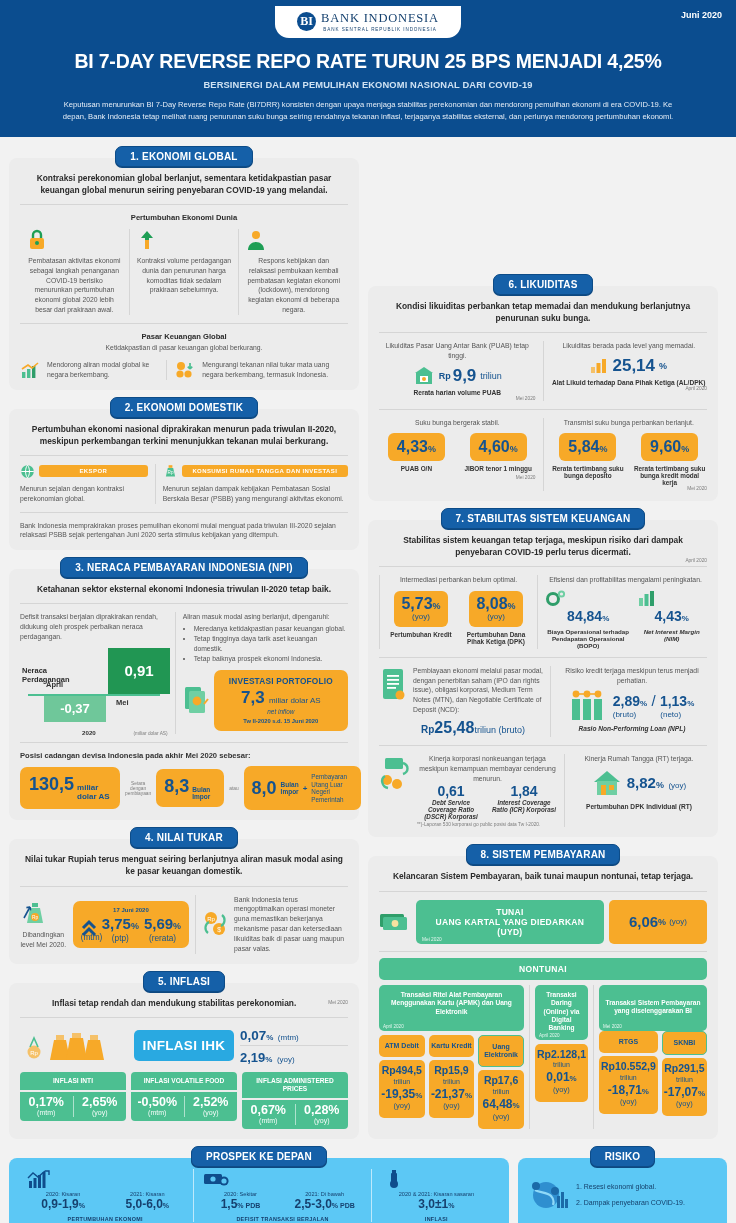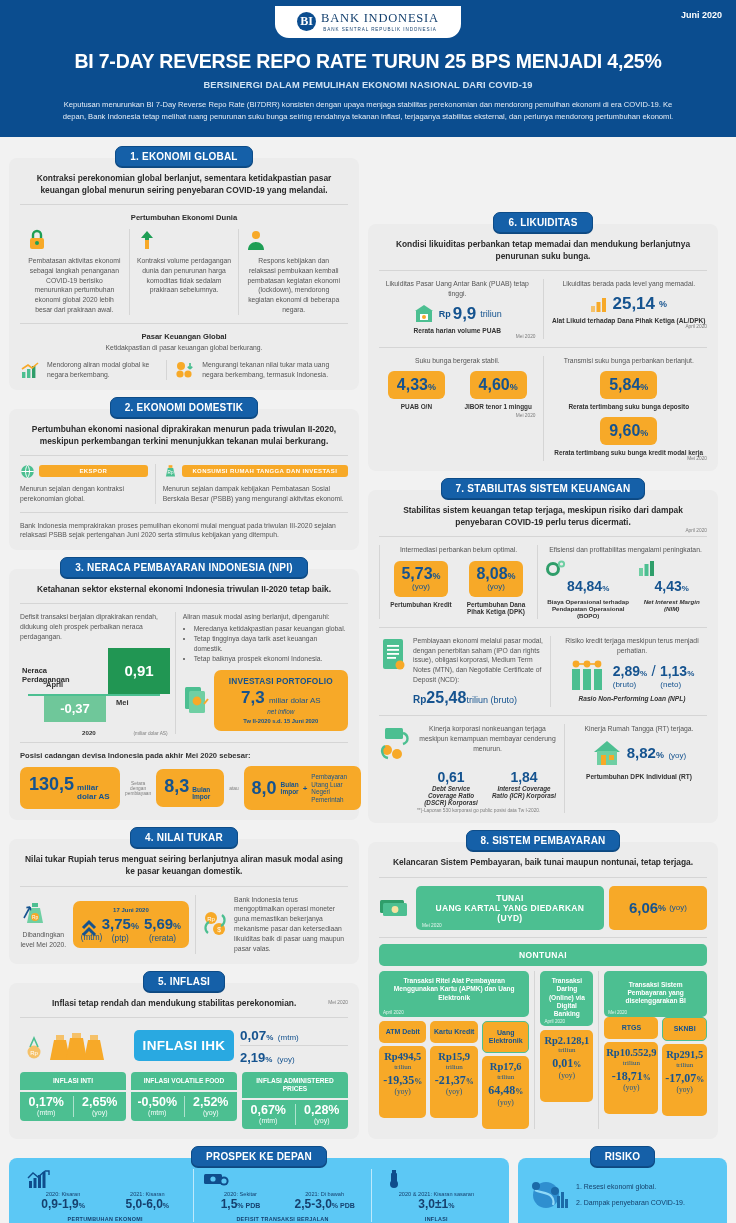--- a/index.html
+++ b/index.html
@@ -83,21 +83,21 @@
           padding:5px 9px; font-size:16px; display:inline-block; line-height:1.12; }
   .pct { font-size:9px; }
 
   
   .t-green { background:#4cbf91; color:#fff; border-radius:5px; }
   .t-or { background:#f7a928; color:#15538f; border-radius:5px; }
   .pay-grid { display:flex; gap:4px; }
   .pay-col { flex:1; }
   .pay-lbl { background:#f7a928; color:#15538f; font-weight:bold; font-size:7px; text-align:center;
              border-radius:5px; padding:7px 2px; line-height:1.2; }
-  .pay-num { background:#f7a928; color:#15538f; border-radius:5px; text-align:center; padding:5px 2px 22px; margin-top:3px;font-family:Liberation Serif, serif; }
+  .pay-num { background:#f7a928; color:#15538f; border-radius:5px; text-align:center; padding:5px 2px 8px; margin-top:3px; }
   .pay-num .a { font-size:10.5px; font-weight:bold; line-height:1.1; }
   .pay-num .b { font-size:7px; line-height:1.3; }
   .pay-num .c { font-size:12px; font-weight:bold; line-height:1.15; margin-top:2px; }
   .pay-num .d { font-size:7.5px; }
 
   
   .lightblue { background:#5cc8f5; border-radius:8px; }
   .pros-cell { flex:1; text-align:center; padding:0 4px; }
   .pros-v { font-size:12px; font-weight:bold; color:#16406e; }
   .pros-k { font-size:5.6px; color:#16406e; }
@@ -487,21 +487,21 @@
               <div class="cen" style="flex:1;">
                 <span class="chip"><span>4,60</span><span class="pct">%</span></span>
                 <div class="bold" style="font-size:6.4px;margin-top:4px;">JIBOR tenor 1 minggu</div>
               </div>
             </div>
             <div class="tiny" style="text-align:right;margin-top:3px;">Mei 2020</div>
           </div>
           <div class="vr"></div>
           <div style="flex:1;padding-left:7px;">
             <div class="cen sm">Transmisi suku bunga perbankan berlanjut.</div>
-            <div style="display:flex;gap:7px;margin-top:5px;flex-direction:column;">
+            <div style="display:flex;gap:7px;margin-top:5px;">
               <div class="cen" style="flex:1;">
                 <span class="chip"><span>5,84</span><span class="pct">%</span></span>
                 <div class="bold" style="font-size:6.4px;margin-top:4px;">Rerata tertimbang suku bunga deposito</div>
               </div>
               <div class="cen" style="flex:1;">
                 <span class="chip"><span>9,60</span><span class="pct">%</span></span>
                 <div class="bold" style="font-size:6.4px;margin-top:4px;">Rerata tertimbang suku bunga kredit modal kerja</div>
               </div>
             </div>
             <div class="tiny" style="text-align:right;">Mei 2020</div>
@@ -561,21 +561,21 @@
                   <rect x="4" y="3" width="20" height="30" rx="2" fill="#4cbf91"></rect>
                   <rect x="8" y="9" width="12" height="1.8" fill="#fff"></rect>
                   <rect x="8" y="13" width="12" height="1.8" fill="#fff"></rect>
                   <rect x="8" y="17" width="12" height="1.8" fill="#fff"></rect>
                   <rect x="8" y="21" width="9" height="1.8" fill="#fff"></rect>
                   <circle cx="21" cy="29" r="4.5" fill="#f7a928"></circle>
                 </svg>
               </span>
             <div style="flex:1;">
               <div class="sm">Pembiayaan ekonomi melalui pasar modal, dengan penerbitan saham (IPO dan rights issue), obligasi korporasi, Medium Term Notes (MTN), dan Negotiable Certificate of Deposit (NCD):</div>
-              <div style="margin-top:4px;">
+              <div style="margin-top:4px;margin-left:8px;">
                 <span class="bold blue" style="font-size:10px;">Rp</span><span class="bold blue" style="font-size:16px;">25,48</span><span class="blue" style="font-size:9px;">triliun (bruto)</span>
               </div>
             </div>
           </div>
           <div class="vr"></div>
           <div style="flex:1;padding-left:6px;">
             <div class="cen sm">Risiko kredit terjaga meskipun terus menjadi perhatian.</div>
             <div style="display:flex;align-items:center;gap:5px;margin-top:4px;justify-content:center;">
               <span>
                   <svg width="38" height="32" viewBox="0 0 38 32">
@@ -609,21 +609,21 @@
                   <rect x="6" y="4" width="18" height="11" rx="1.5" fill="#4cbf91"></rect>
                   <path d="M24 9c6 2 6 9 0 11" stroke="#4cbf91" stroke-width="2.4" fill="none"></path>
                   <circle cx="8" cy="26" r="5" fill="#f7a928"></circle>
                   <circle cx="18" cy="30" r="5" fill="#f7a928"></circle>
                   <rect x="10" y="22" width="16" height="11" rx="1.5" fill="none"></rect>
                   <path d="M6 22c-5 3-3 11 3 12" stroke="#4cbf91" stroke-width="2.4" fill="none"></path>
                 </svg>
               </span>
             <div style="flex:1;">
               <div class="cen sm">Kinerja korporasi nonkeuangan terjaga meskipun kemampuan membayar cenderung menurun.</div>
-              <div style="display:flex;gap:5px;margin-top:16px;">
+              <div style="display:flex;gap:5px;margin-top:0;">
                 <div class="cen" style="flex:1;">
                   <div class="bold blue" style="font-size:14px;">0,61</div>
                   <div class="bold" style="font-size:6.3px;font-style:italic;">Debt Service Coverage Ratio (DSCR) Korporasi</div>
                 </div>
                 <div class="cen" style="flex:1;">
                   <div class="bold blue" style="font-size:14px;">1,84</div>
                   <div class="bold" style="font-size:6.3px;font-style:italic;">Interest Coverage Ratio (ICR) Korporasi</div>
                 </div>
               </div>
               <div class="tiny" style="margin-top:2px;">**)-Laporan 530 korporasi go public posisi data Tw I-2020.</div>

